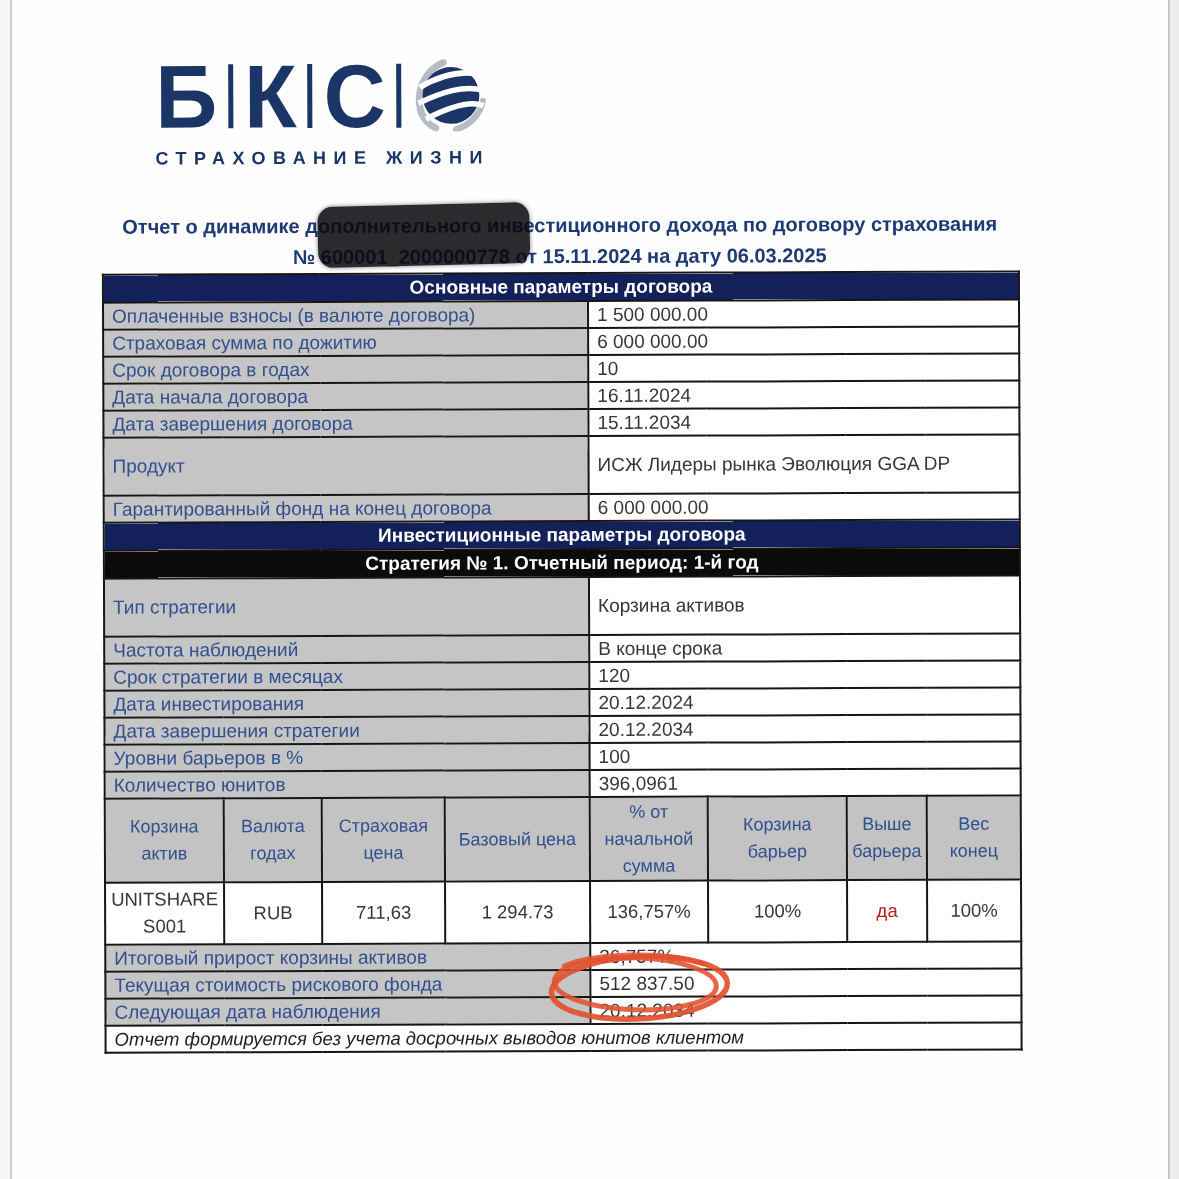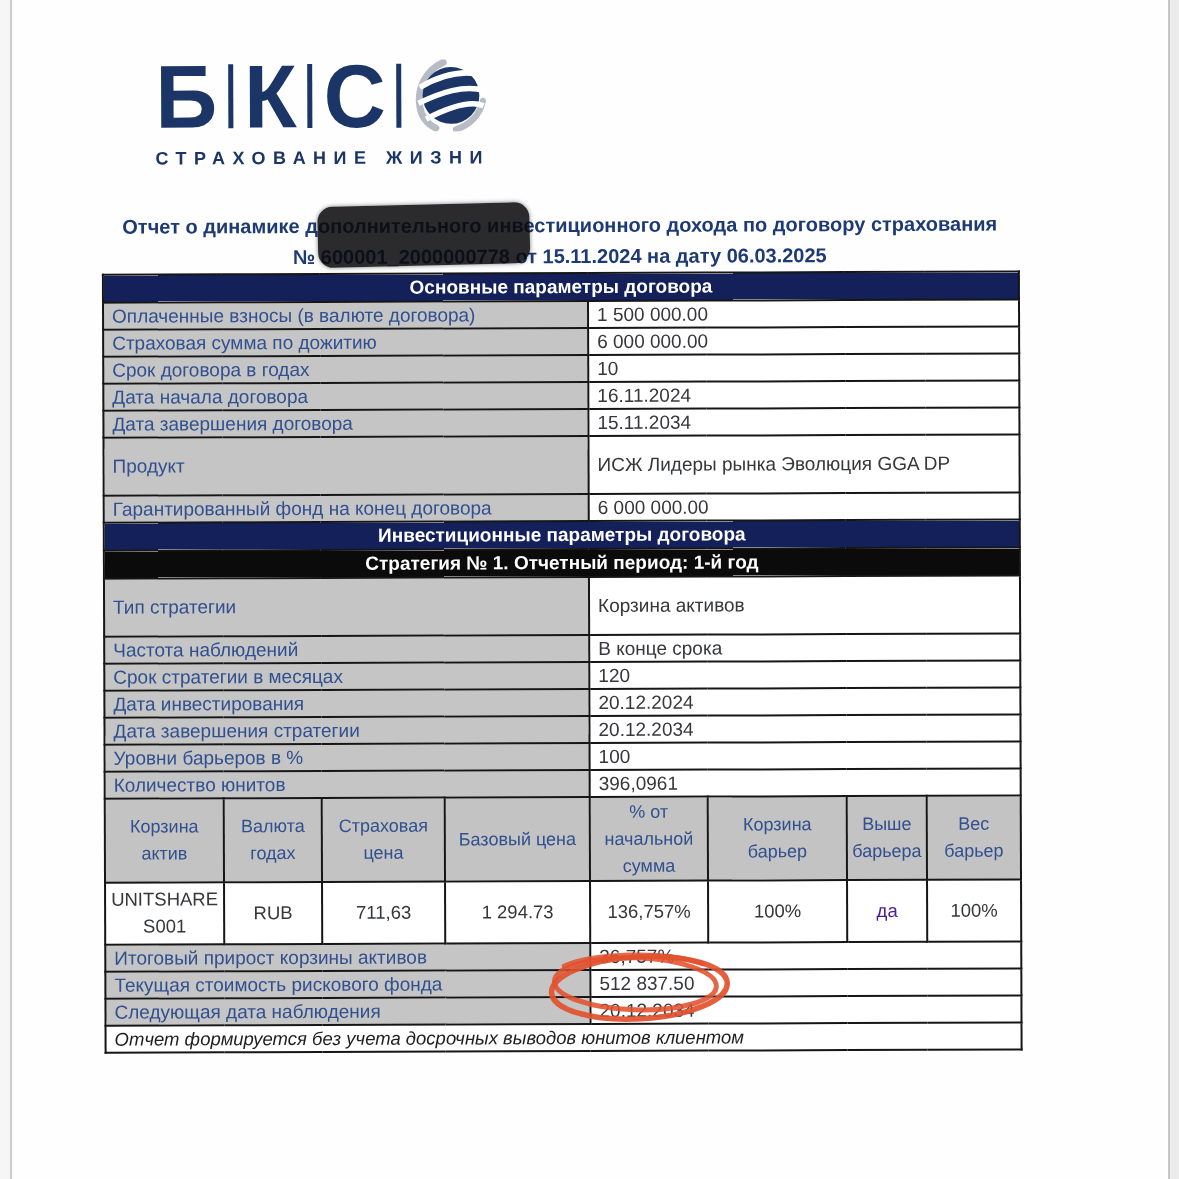--- a/index.html
+++ b/index.html
@@ -68,21 +68,21 @@
     font-weight:700; font-size:19px; height:28px;
   }
   td.sec-black { background:#0b0b0b; color:#ffffff; text-align:center;
     font-weight:700; font-size:19px; height:28px; }
   tr.tall td { height:58px; }
   td.ahead {
     background:#c3c3c3; color:#31508f; text-align:center;
     white-space:normal; font-size:18px; line-height:1.5; height:84px; padding:0 4px;
   }
   tr.adata td { height:62px; text-align:center; font-size:18.5px; white-space:normal; line-height:1.45; padding:0 4px; }
-  td.green { color:#4c1d95; }
+  td.green { color:#b91c1c; }
   td.note { font-style:italic; color:#1e1e1e; font-size:18.5px; }
 
   
   .red-circle { position:absolute; left:527px; top:946px; width:196px; height:82px; z-index:4; pointer-events:none; }
 </style>
 </head>
 <body>
 
 <div class="edge-left"></div>
 <div class="edge-right"></div>
@@ -201,21 +201,21 @@
     </tr>
 
     <tr>
       <td class="ahead">Корзина актив</td>
       <td class="ahead">Валюта годах</td>
       <td class="ahead">Страховая цена</td>
       <td class="ahead">Базовый цена</td>
       <td class="ahead">% от начальной сумма</td>
       <td class="ahead">Корзина барьер</td>
       <td class="ahead">Выше барьера</td>
-      <td class="ahead">Вес барьер</td>
+      <td class="ahead">Вес конец</td>
     </tr>
     <tr class="adata">
       <td>UNITSHARE S001</td>
       <td>RUB</td>
       <td>711,63</td>
       <td>1 294.73</td>
       <td>136,757%</td>
       <td>100%</td>
       <td class="green">да</td>
       <td>100%</td>

